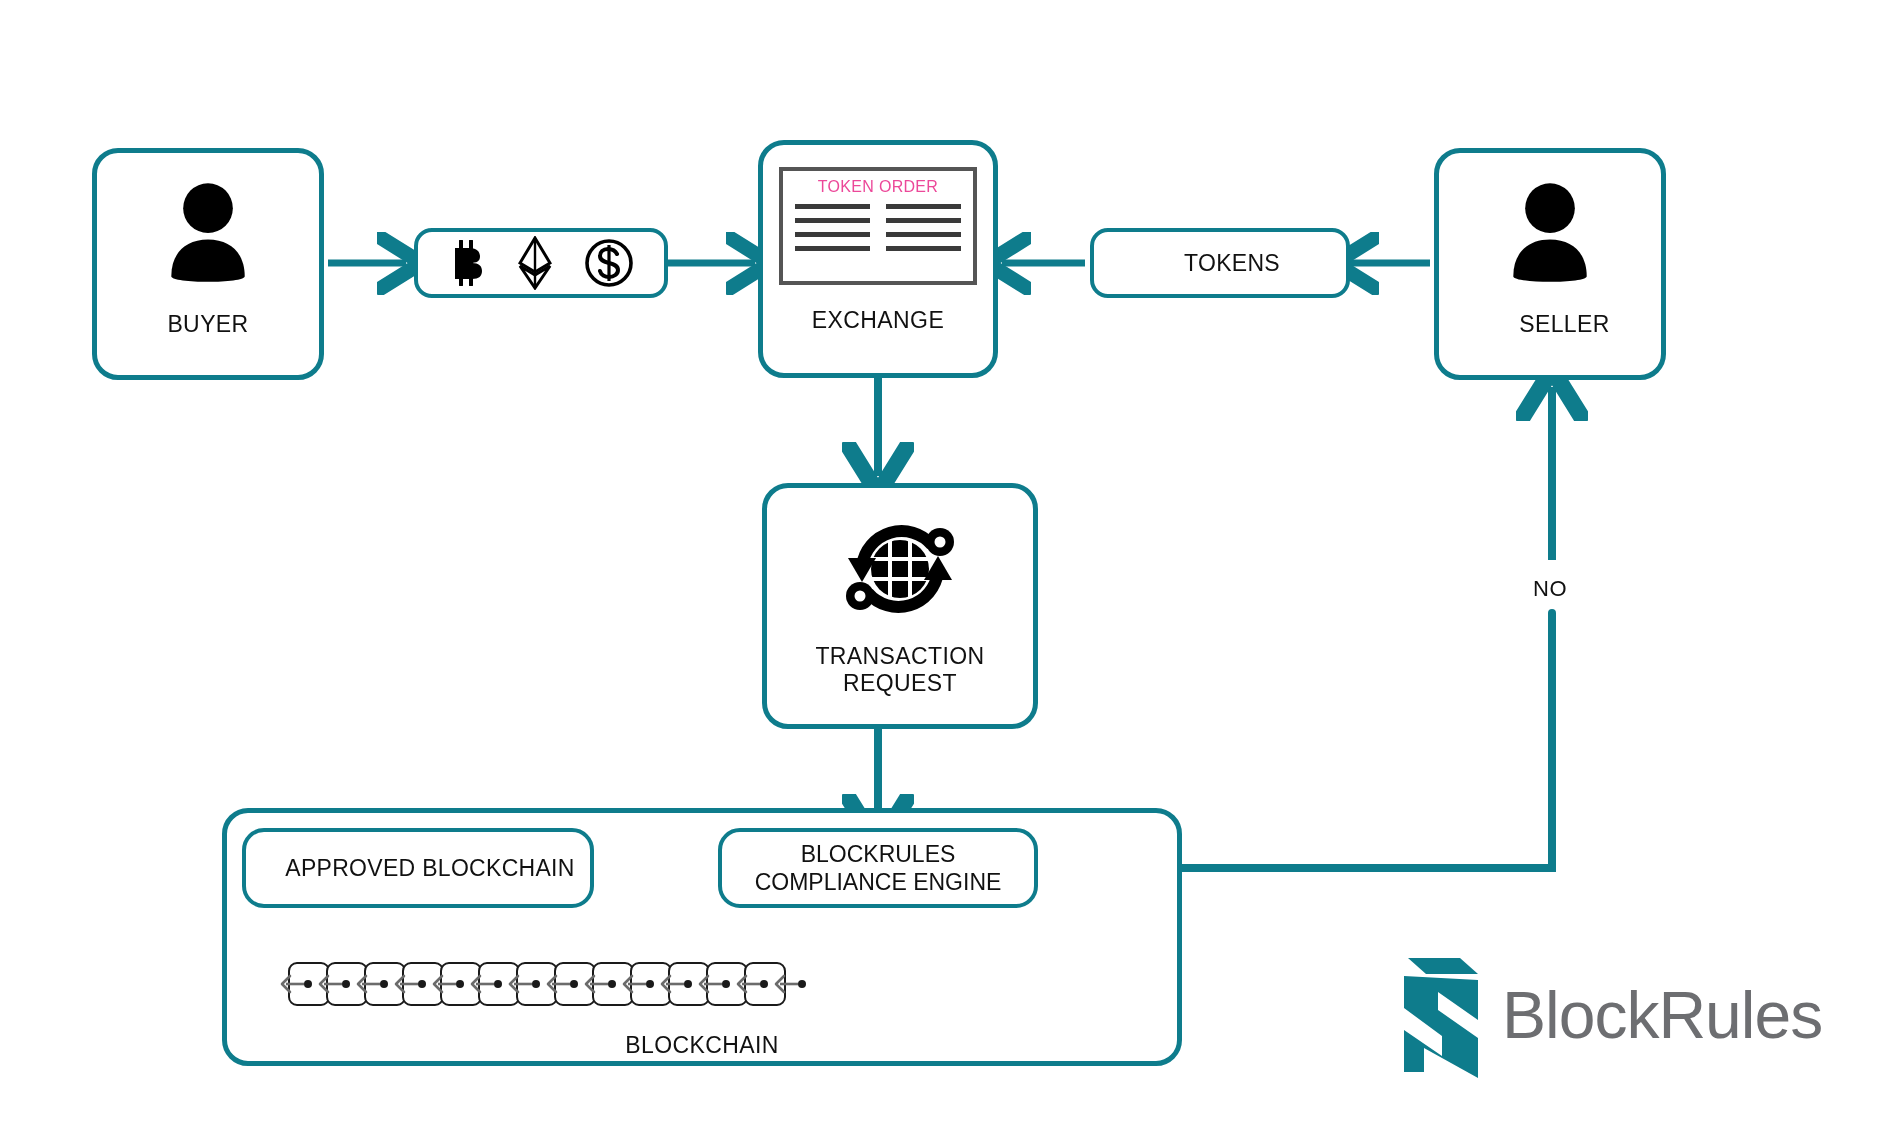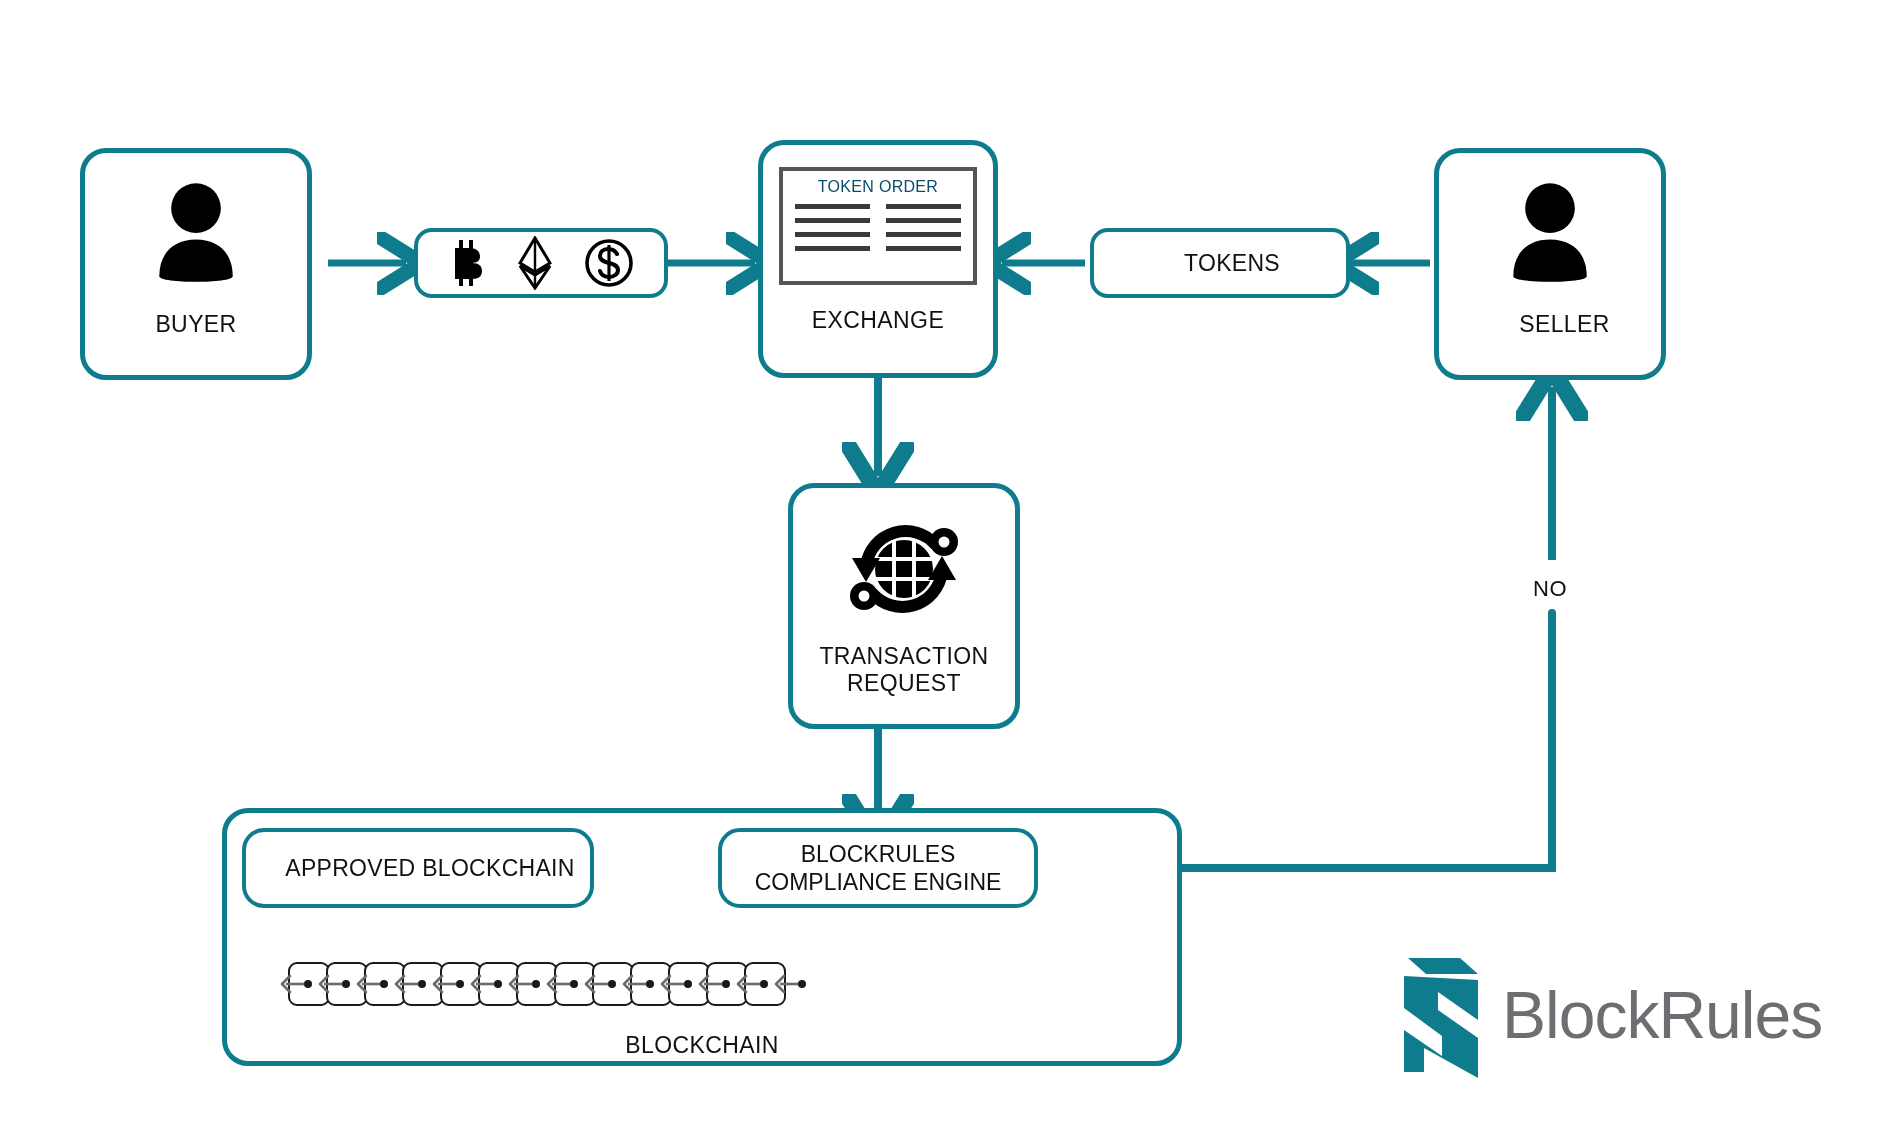--- a/index.html
+++ b/index.html
@@ -29,21 +29,21 @@
   .person{position:absolute;left:50%;transform:translateX(-50%);}
   .cur-row{
     display:flex;align-items:center;justify-content:space-around;
     width:100%;height:100%;padding:0 14px;box-sizing:border-box;
   }
   .doc{
     position:absolute;left:50%;transform:translateX(-50%);
     border:4px solid #555;background:#fff;box-sizing:border-box;
   }
   .doc-title{
-    text-align:center;font-size:16px;letter-spacing:.3px;color:#0c4a6e;
+    text-align:center;font-size:16px;letter-spacing:.3px;color:#ec4899;
     margin-top:7px;font-weight:400;
   }
   .doc-grid{
     display:flex;gap:16px;padding:8px 12px 10px 12px;
   }
   .doc-col{flex:1;display:flex;flex-direction:column;gap:9px;}
   .doc-line{height:5px;background:#3a3a3a;width:100%;}
   .logo-wrap{
     position:absolute;display:flex;align-items:center;gap:18px;
   }
@@ -97,21 +97,21 @@
     <path d="M642,880 L659,903 L690,836" fill="none" stroke="#7AC143" stroke-width="17" stroke-linecap="round" stroke-linejoin="round"></path>
 
     <g stroke="#C4252F" stroke-width="9" stroke-linecap="round">
       <line x1="1090" y1="848" x2="1118" y2="884"></line>
       <line x1="1118" y1="848" x2="1090" y2="884"></line>
     </g>
   </svg>
 
   <div class="node rbox" style="left:222px;top:808px;width:960px;height:258px;"></div>
 
-  <div class="node rbox" style="left:80px;top:148px;width:232px;height:232px;">
+  <div class="node rbox" style="left:92px;top:148px;width:232px;height:232px;">
     <svg class="person" style="top:26px;" width="108" height="108" viewBox="0 0 100 100">
       <circle cx="50" cy="27" r="23" fill="#000"></circle>
       <path d="M50,56 C28,56 16,70 16,90 C16,97 84,97 84,90 C84,70 72,56 50,56 Z" fill="#000"></path>
     </svg>
     <div class="lbl" style="top:158px;">BUYER</div>
   </div>
 
   <div class="node rbox-sm" style="left:414px;top:228px;width:254px;height:70px;border-radius:18px;">
     <div class="cur-row">
       <svg width="38" height="46" viewBox="0 0 38 46">
@@ -162,21 +162,21 @@
   </div>
 
   <div class="node rbox" style="left:1434px;top:148px;width:232px;height:232px;">
     <svg class="person" style="top:26px;" width="108" height="108" viewBox="0 0 100 100">
       <circle cx="50" cy="27" r="23" fill="#000"></circle>
       <path d="M50,56 C28,56 16,70 16,90 C16,97 84,97 84,90 C84,70 72,56 50,56 Z" fill="#000"></path>
     </svg>
     <div class="lbl" style="top:158px;padding-left:29px;">SELLER</div>
   </div>
 
-  <div class="node rbox" style="left:788px;top:483px;width:232px;height:246px;">
+  <div class="node rbox" style="left:762px;top:483px;width:276px;height:246px;">
     <svg class="person" style="top:26px;" width="128" height="110" viewBox="0 0 128 110">
 
       <circle cx="64" cy="55" r="29" fill="#000"></circle>
       <g stroke="#fff" stroke-width="4">
         <line x1="35" y1="45" x2="93" y2="45"></line>
         <line x1="35" y1="65" x2="93" y2="65"></line>
         <line x1="54" y1="27" x2="54" y2="83"></line>
         <line x1="74" y1="27" x2="74" y2="83"></line>
       </g>
 

